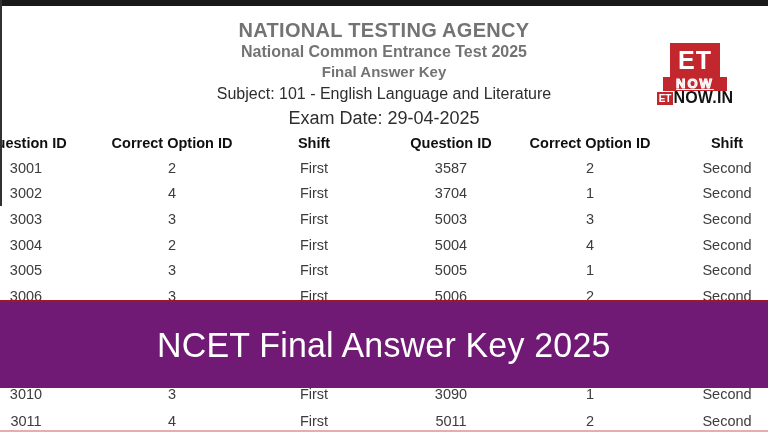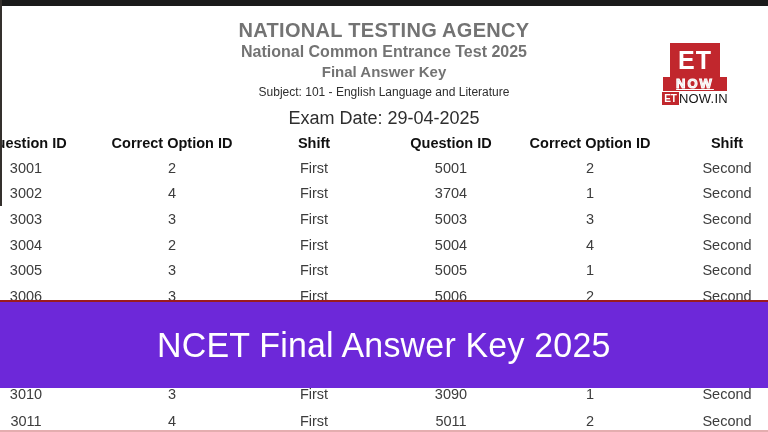--- a/index.html
+++ b/index.html
@@ -20,21 +20,21 @@
   }
   .bottom-line {
     position:absolute; bottom:0; left:0; width:768px; height:2px;
     background:#d98a8d; opacity:.7; z-index:7;
   }
   
   .doc-line { position:absolute; left:0; width:768px; text-align:center; color:#737373; }
   .doc-agency   { top:19px;  font-size:20px;   font-weight:bold; letter-spacing:.3px; }
   .doc-exam     { top:43px;  font-size:16px;   font-weight:bold; }
   .doc-type     { top:63px;  font-size:15px;   font-weight:bold; }
-  .doc-subject  { top:85px;  font-size:12px; color:#2e2e2e; }
+  .doc-subject  { top:85px;  font-size:16px; color:#2e2e2e; }
   .doc-date     { top:108px; font-size:18px; color:#2e2e2e; }
   
   table.akey {
     position:absolute; left:-44px; width:840px;
     border-collapse:collapse; table-layout:fixed;
     z-index:1;
   }
   table.akey th, table.akey td {
     text-align:center; padding:0; white-space:nowrap; overflow:visible;
   }
@@ -71,21 +71,21 @@
   }
   .etnow-bottom {
     width:64px; height:14px; background:#ffffff;
     display:flex; align-items:center; justify-content:center;
   }
   .etnow-bottom-et {
     background:#c1272d; color:#ffffff;
     font-weight:bold; font-size:10px; line-height:13px; padding:0 2px;
   }
   .etnow-bottom-now {
-    color:#141414; font-weight:normal; font-size:13px; letter-spacing:.2px;
+    color:#141414; font-weight:bold; font-size:16px; letter-spacing:.2px;
   }
 </style>
 </head>
 <body>
 
 <div class="top-bar"></div>
 <div class="left-strip"></div>
 
 <div class="doc-line doc-agency">NATIONAL TESTING AGENCY</div>
 <div class="doc-line doc-exam">National Common Entrance Test 2025</div>
@@ -119,21 +119,21 @@
       <th>Question ID</th>
       <th>Correct Option ID</th>
       <th>Shift</th>
     </tr>
   </thead>
   <tbody id="tbody-top">
       <tr>
         <td>3001</td>
         <td>2</td>
         <td>First</td>
-        <td>5001</td>
+        <td>3587</td>
         <td>2</td>
         <td>Second</td>
       </tr>
       <tr>
         <td>3002</td>
         <td>4</td>
         <td>First</td>
         <td>3704</td>
         <td>1</td>
         <td>Second</td>
@@ -195,17 +195,17 @@
         <td>3011</td>
         <td>4</td>
         <td>First</td>
         <td>5011</td>
         <td>2</td>
         <td>Second</td>
       </tr>
     </tbody>
 </table>
 
-<div class="news-banner" style="background: #6d28d9; border-top-color: rgb(154, 27, 31);">
+<div class="news-banner" style="background: #701a75; border-top-color: rgb(154, 27, 31);">
   <div class="news-banner-text" style="color: rgb(255, 255, 255);">NCET Final Answer Key 2025</div>
 </div>
 
 <div class="bottom-line"></div>
 
 </body></html>

